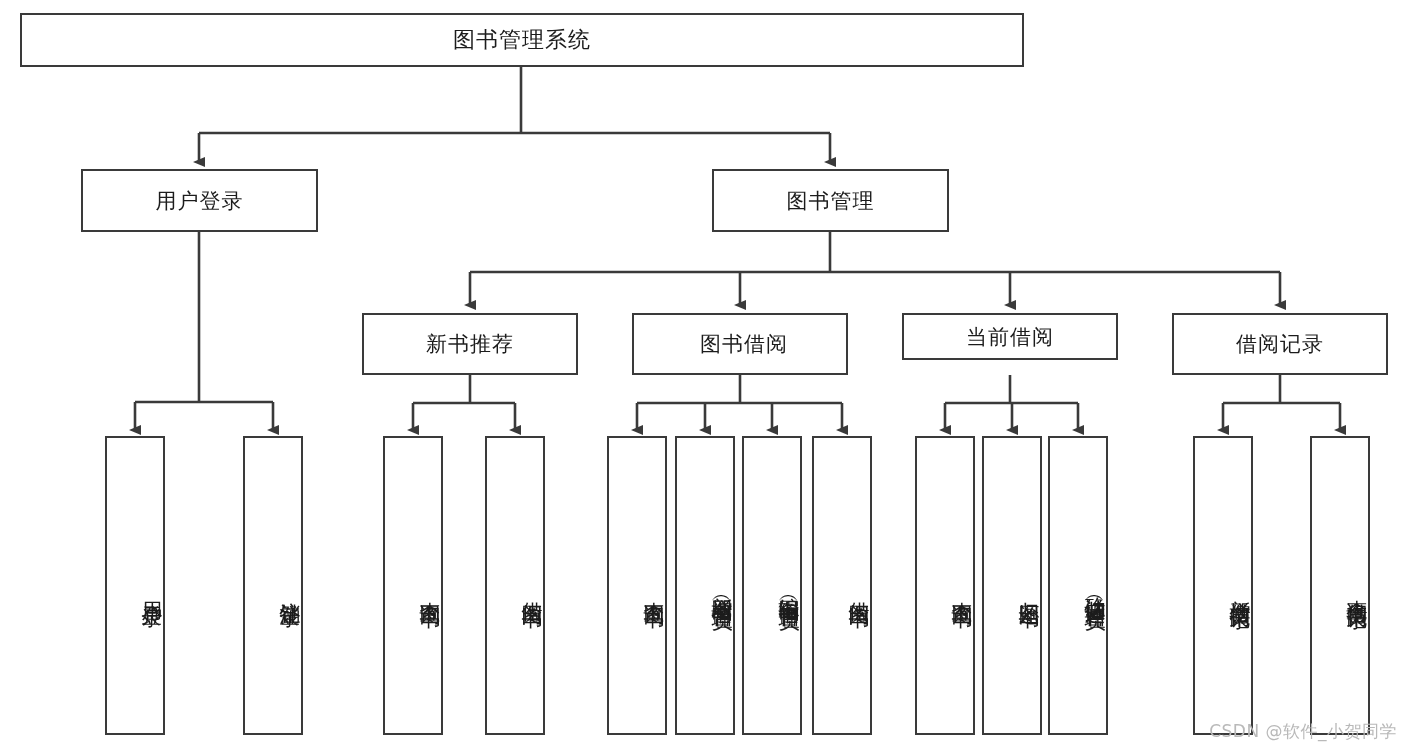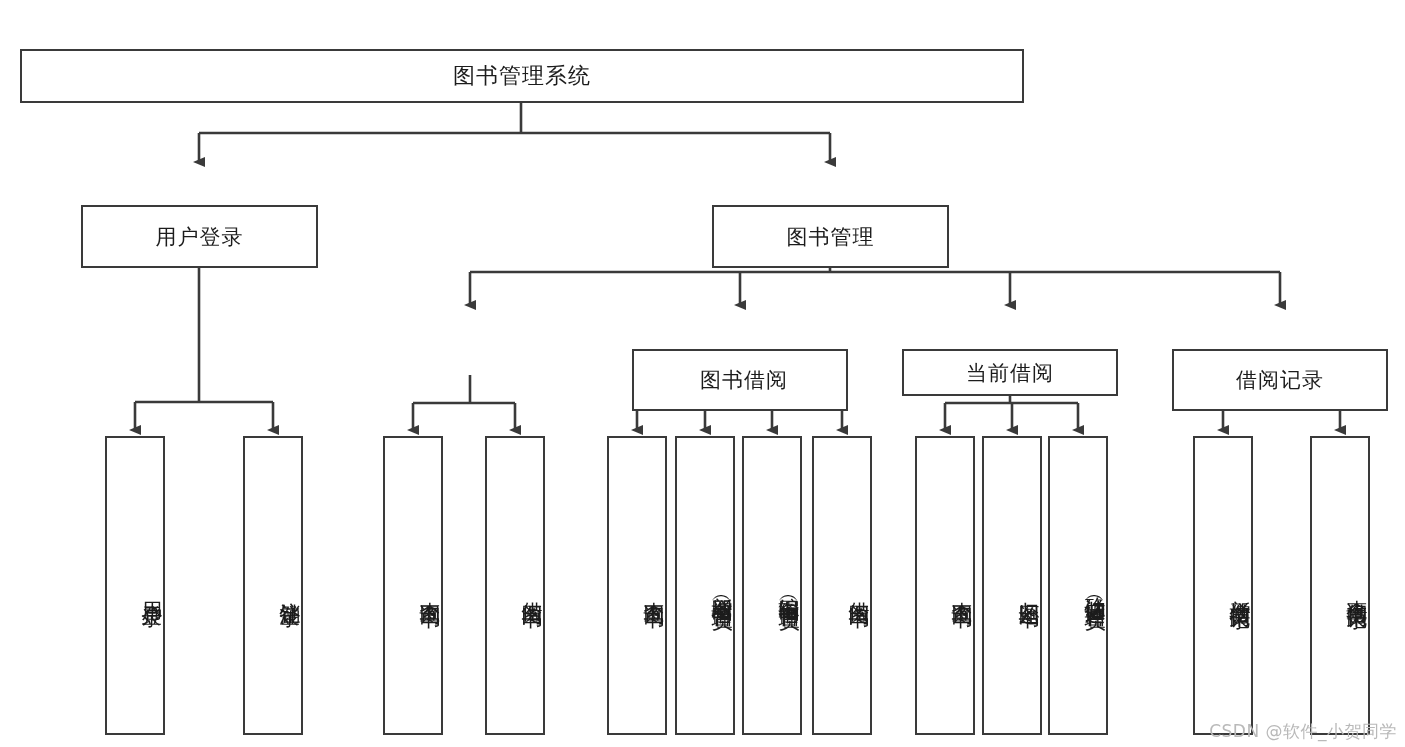--- a/index.html
+++ b/index.html
@@ -31,21 +31,20 @@
     background: #ffffff;
     border: 2px solid #3a3a3a;
     display: flex;
     align-items: center;
     justify-content: center;
     color: #1c1c1c;
   }
   .node.horiz {
     font-size: 21px;
     letter-spacing: 1px;
-    margin-top: 36px;
   }
   .node.vert {
     writing-mode: vertical-rl;
     text-orientation: upright;
     font-size: 21px;
     letter-spacing: 2px;
     align-items: flex-start;
     justify-content: center;
     padding-top: 6px;
   }
@@ -128,20 +127,23 @@
     <span>图书管理系统</span>
   </div>
 
   <div class="node horiz" style="left:81px; top:169px; width:237px; height:63px;">
     <span>用户登录</span>
   </div>
   <div class="node horiz" style="left:712px; top:169px; width:237px; height:63px;">
     <span>图书管理</span>
   </div>
 
+  <div class="node horiz" style="left:362px; top:313px; width:216px; height:62px;">
+    <span>新书推荐</span>
+  </div>
   <div class="node horiz" style="left:632px; top:313px; width:216px; height:62px;padding-left:8px;">
     <span>图书借阅</span>
   </div>
   <div class="node horiz" style="left:902px; top:313px; width:216px; height:47px;">
     <span>当前借阅</span>
   </div>
   <div class="node horiz" style="left:1172px; top:313px; width:216px; height:62px;">
     <span>借阅记录</span>
   </div>
 

